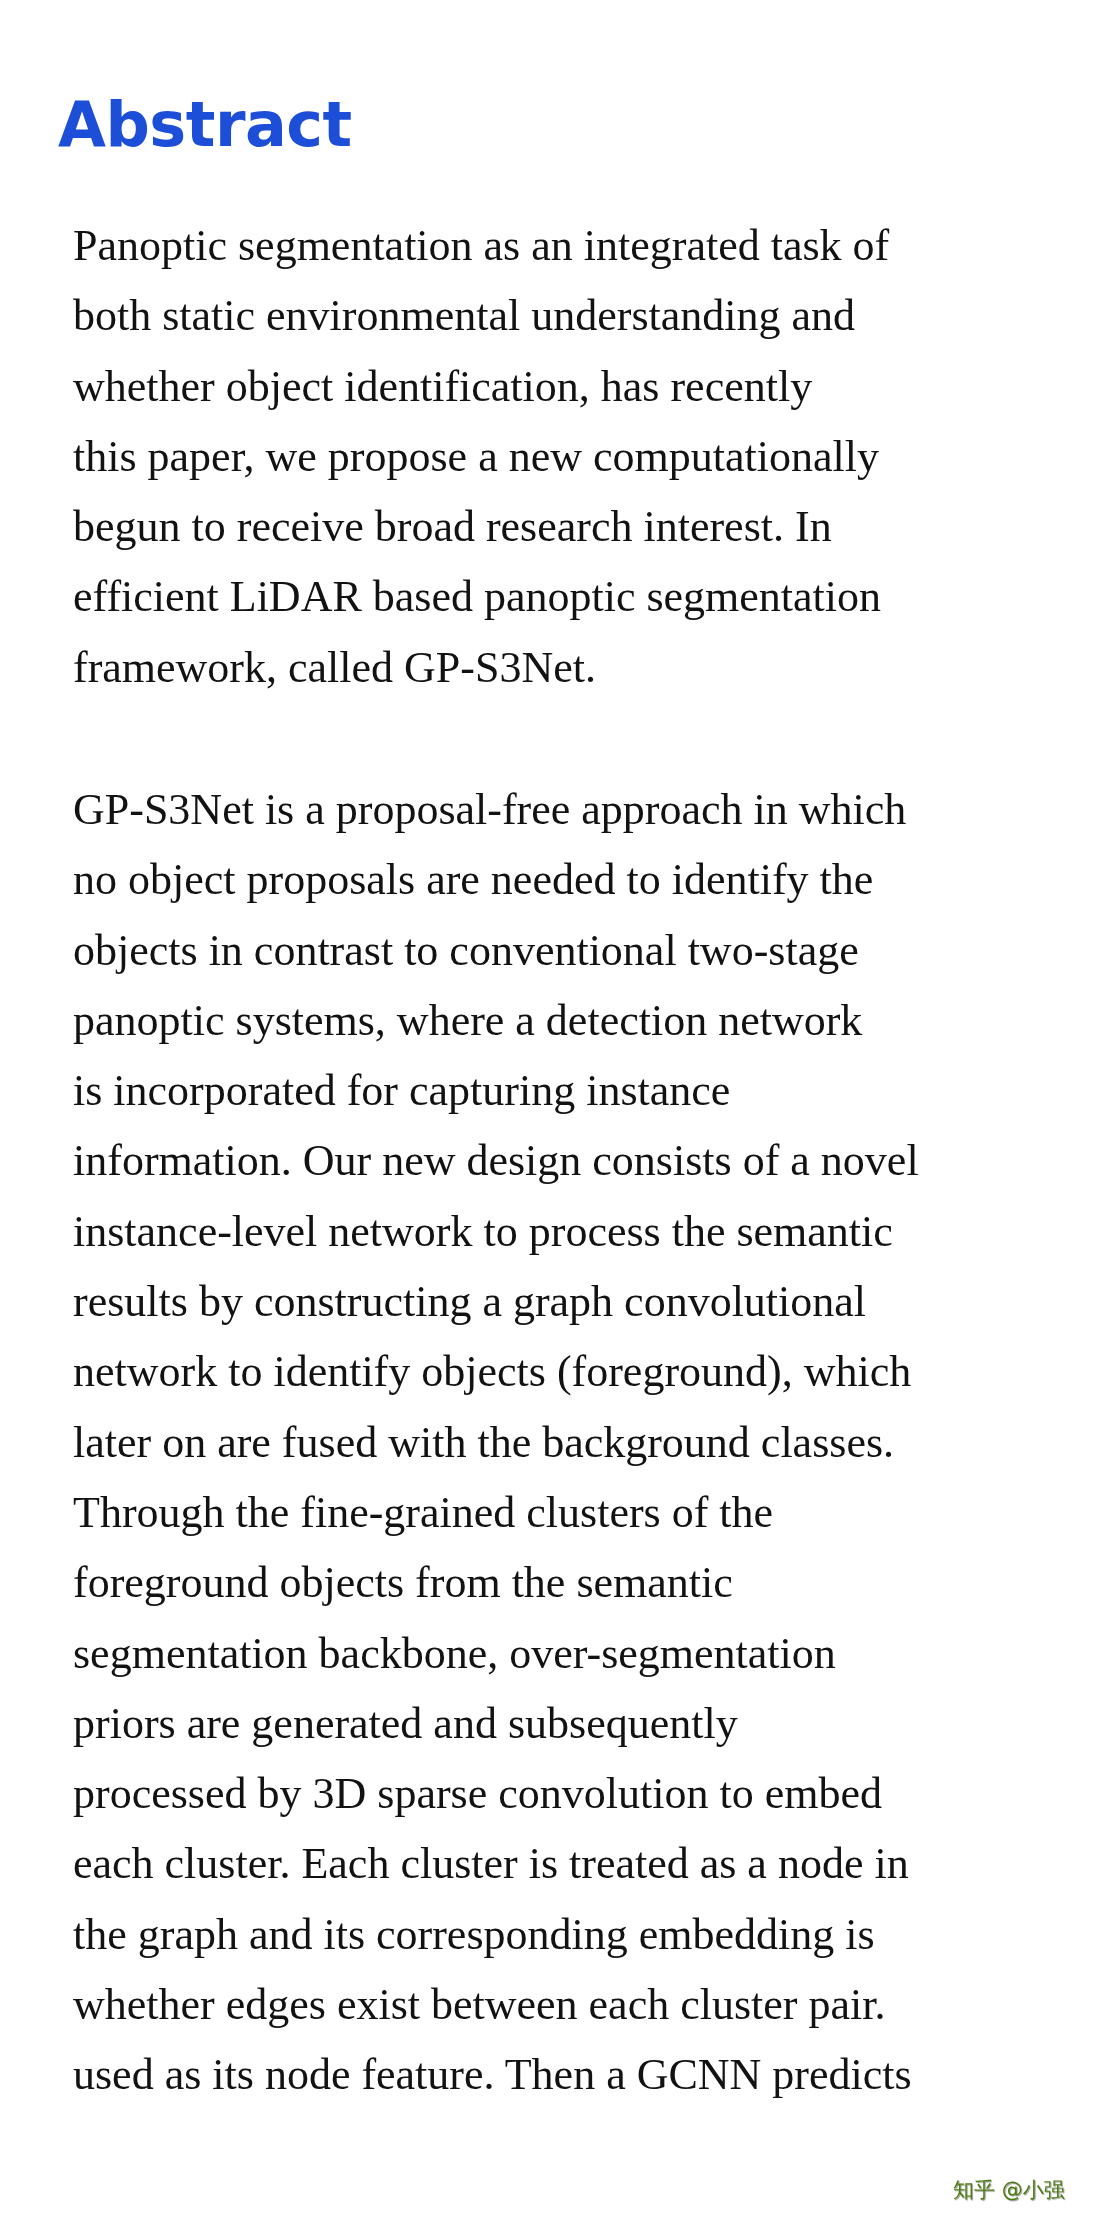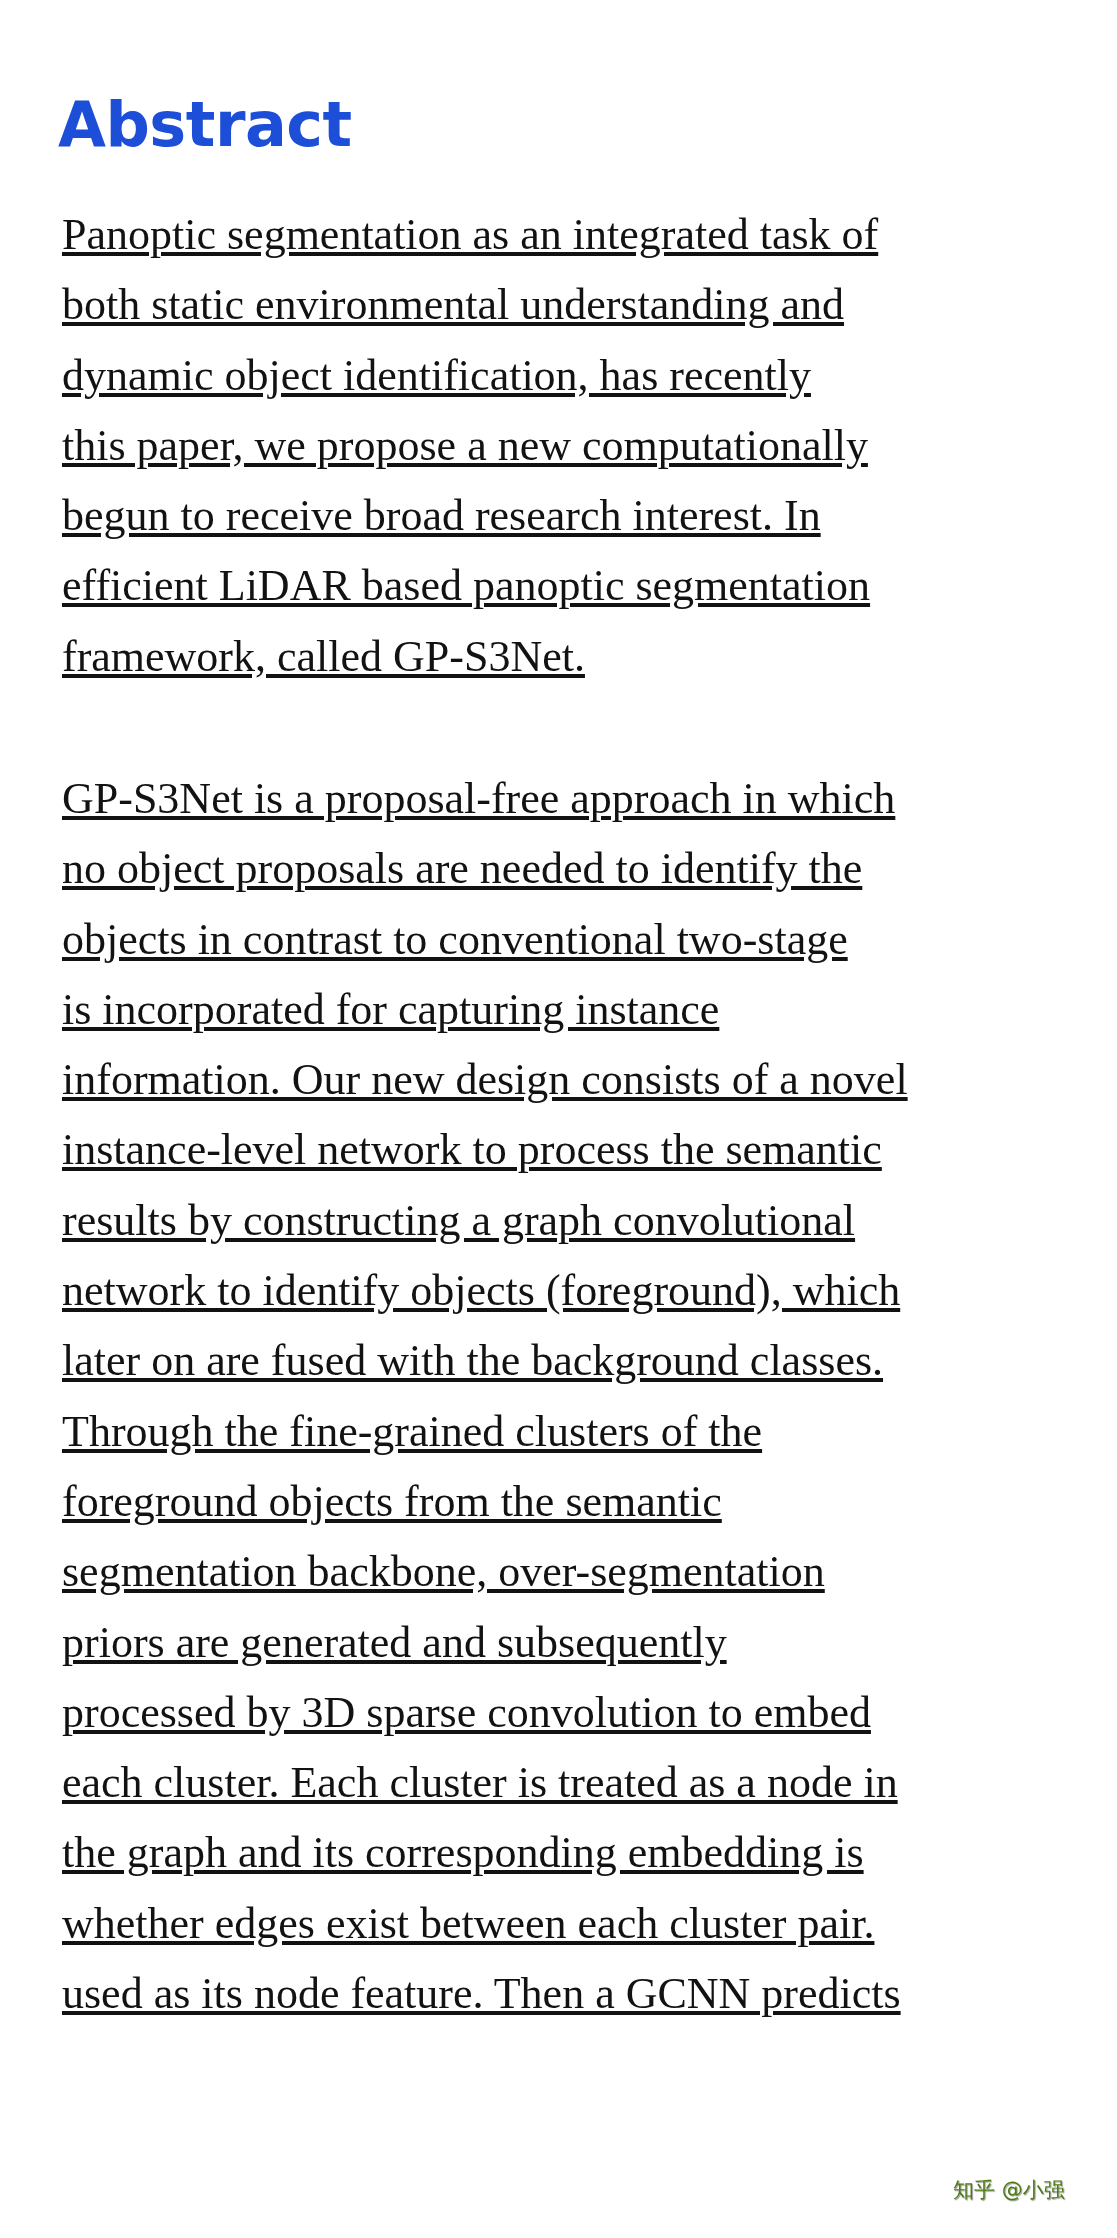--- a/index.html
+++ b/index.html
@@ -29,26 +29,25 @@
       font-weight: bold;
       font-size: 62px;
       line-height: 74px;
       letter-spacing: -0.5px;
       color: #1d4ed8;
       white-space: nowrap;
     }
     .para {
       position: absolute;
       left: 0;
-      margin: 4px;
+      margin: 15px;
       font-family: "Liberation Serif", "DejaVu Serif", serif;
       font-size: 44px;
       line-height: 70.3px;
       color: #121212;
-      text-decoration: underline;
     }
     .para .line {
       display: block;
       white-space: nowrap;
       height: 70.3px;
     }
     #para-1 { top: 196px; }
     #para-2 { top: 760px; }
     .watermark {
       position: absolute;
@@ -64,31 +63,32 @@
   </style>
 </head>
 <body>
 
 <div class="article">
   <h1 class="heading">Abstract</h1>
 
   <p class="para" id="para-1">
     <span class="line">Panoptic segmentation as an integrated task of</span>
     <span class="line">both static environmental understanding and</span>
-    <span class="line">dynamic object identification, has recently</span>
+    <span class="line">whether object identification, has recently</span>
     <span class="line">this paper, we propose a new computationally</span>
     <span class="line">begun to receive broad research interest. In</span>
     <span class="line">efficient LiDAR based panoptic segmentation</span>
     <span class="line">framework, called GP-S3Net.</span>
   </p>
 
   <p class="para" id="para-2">
     <span class="line">GP-S3Net is a proposal-free approach in which</span>
     <span class="line">no object proposals are needed to identify the</span>
     <span class="line">objects in contrast to conventional two-stage</span>
+    <span class="line">panoptic systems, where a detection network</span>
     <span class="line">is incorporated for capturing instance</span>
     <span class="line">information. Our new design consists of a novel</span>
     <span class="line">instance-level network to process the semantic</span>
     <span class="line">results by constructing a graph convolutional</span>
     <span class="line">network to identify objects (foreground), which</span>
     <span class="line">later on are fused with the background classes.</span>
     <span class="line">Through the fine-grained clusters of the</span>
     <span class="line">foreground objects from the semantic</span>
     <span class="line">segmentation backbone, over-segmentation</span>
     <span class="line">priors are generated and subsequently</span>

